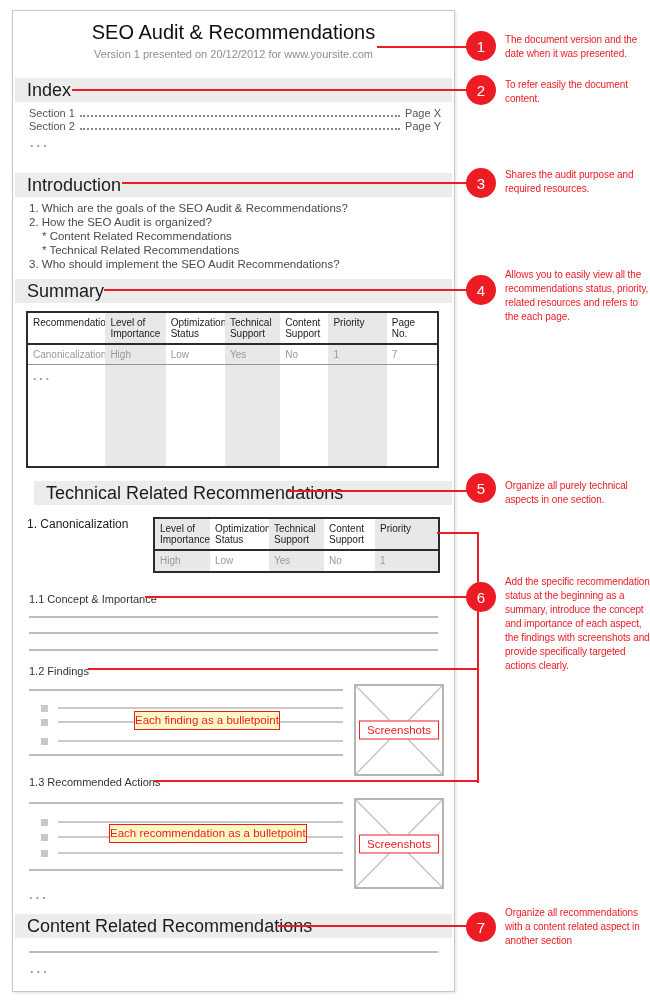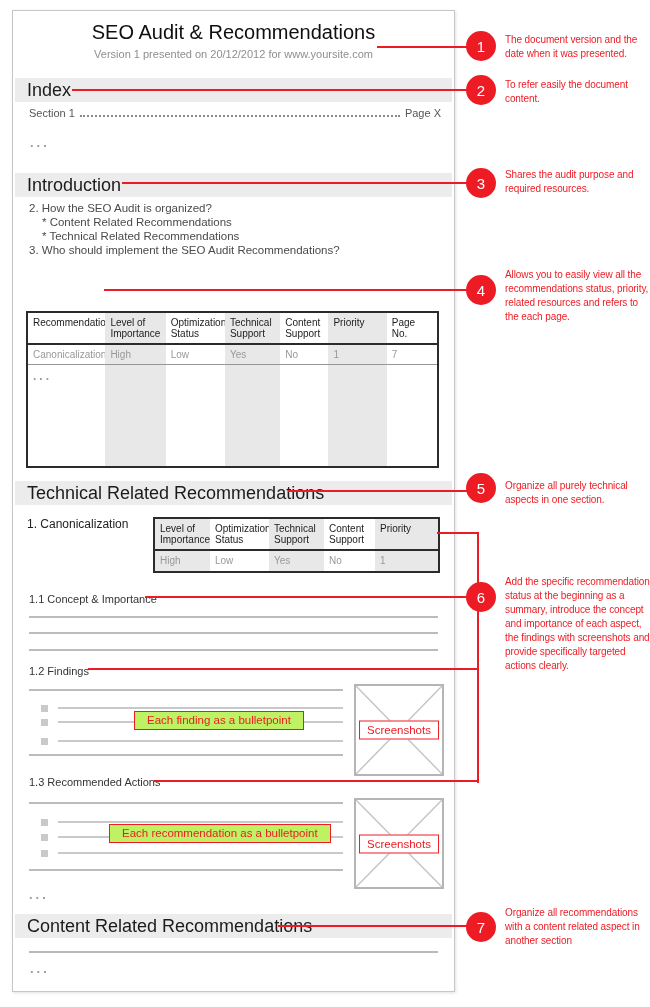--- a/index.html
+++ b/index.html
@@ -11,21 +11,21 @@
   .doc-title{position:absolute;top:10px;left:0;width:100%;text-align:center;
              font-size:20px;color:#0f0f0f;}
   .doc-subtitle{position:absolute;top:37px;left:0;width:100%;text-align:center;
                 font-size:11px;color:#8e8e8e;}
 
   .bar{position:absolute;left:2px;right:2px;height:24px;background:#ececec;
        font-size:18px;color:#1b1b1b;line-height:24px;padding-left:12px;box-sizing:border-box;}
   #bar-index{top:67px;}
   #bar-intro{top:162px;}
   #bar-summary{top:268px;}
-  #bar-tech{top:470px;}
+  #bar-tech{top:470px;margin-left:19px;}
   #bar-content{top:903px;}
 
   .toc{position:absolute;left:16px;right:13px;top:95px;font-size:11px;color:#555;}
   .toc-row{display:flex;align-items:flex-end;height:13px;}
   .toc-leader{flex:1;border-bottom:2px dotted #8a8a8a;margin:0 5px 2px;}
 
   .ellipsis{position:absolute;color:#9b9b9b;font-size:13px;font-weight:bold;letter-spacing:3px;}
   #ell-index{left:17px;top:124px;}
   #ell-actions{left:16px;top:876px;}
   #ell-content{left:17px;top:950px;}
@@ -69,22 +69,22 @@
   #f-top{top:678px;}#f-bot{top:743px;}
   #a-top{top:791px;}#a-bot{top:858px;}
   #content-line{top:940px;width:409px;background:#b9b9b9;}
   .bullet{position:absolute;left:28px;width:7px;height:7px;background:#c9c9c9;}
   .bline{position:absolute;left:45px;width:285px;height:2px;background:#c9c9c9;}
   #fsq1{top:694px;}#fsq2{top:708px;}#fsq3{top:727px;}
   #fl1{top:696px;}#fl2{top:710px;}#fl3{top:729px;}
   #asq1{top:808px;}#asq2{top:823px;}#asq3{top:839px;}
   #al1{top:810px;}#al2{top:825px;}#al3{top:841px;}
 
-  .note-box{position:absolute;border:1.5px solid var(--red);background:#bef264;color:var(--red);
-            font-size:11.5px;padding:2px 12px 3px;white-space:nowrap;}
+  .note-box{position:absolute;border:1.5px solid var(--red);background:#fef9c3;color:var(--red);
+            font-size:11.5px;padding:2px 0 3px;white-space:nowrap;}
   #note-findings{left:121px;top:700px;}
   #note-actions{left:96px;top:813px;}
 
   .shot{position:absolute;left:341px;width:90px;border:2px solid #b5b5b5;background:#fff;box-sizing:border-box;}
   #shot-f{top:673px;height:92px;}
   #shot-a{top:787px;height:91px;}
   .shot svg{position:absolute;left:0;top:0;width:100%;height:100%;}
   .shot-label{position:absolute;left:50%;top:50%;transform:translate(-50%,-50%);
               border:1.5px solid var(--red);background:#fff;color:var(--red);
               font-size:11.5px;padding:2px 7px 3px;white-space:nowrap;}
@@ -126,34 +126,43 @@
   <div class="bar" id="bar-index">
     <span>Index</span>
   </div>
 
   <div class="toc">
     <div class="toc-row">
       <span>Section 1</span>
       <span class="toc-leader"></span>
       <span>Page X</span>
     </div>
+    <div class="toc-row">
+      <span>Section 2</span>
+      <span class="toc-leader"></span>
+      <span>Page Y</span>
+    </div>
   </div>
   <div class="ellipsis" id="ell-index">...</div>
 
   <div class="bar" id="bar-intro">
     <span>Introduction</span>
   </div>
 
   <div class="intro-list">
+    <div class="intro-item">1. Which are the goals of the SEO Audit &amp; Recommendations?</div>
     <div class="intro-item">2. How the SEO Audit is organized?</div>
     <div class="intro-item sub">* Content Related Recommendations</div>
     <div class="intro-item sub">* Technical Related Recommendations</div>
     <div class="intro-item">3. Who should implement the SEO Audit Recommendations?</div>
   </div>
 
+  <div class="bar" id="bar-summary">
+    <span>Summary</span>
+  </div>
 
   <table class="wtable" id="summary-table">
     <colgroup>
       <col style="width:78px">
         <col style="width:60px">
         <col style="width:59px">
       <col style="width:55px">
         <col style="width:48px">
         <col style="width:58px">
         <col style="width:51px">

